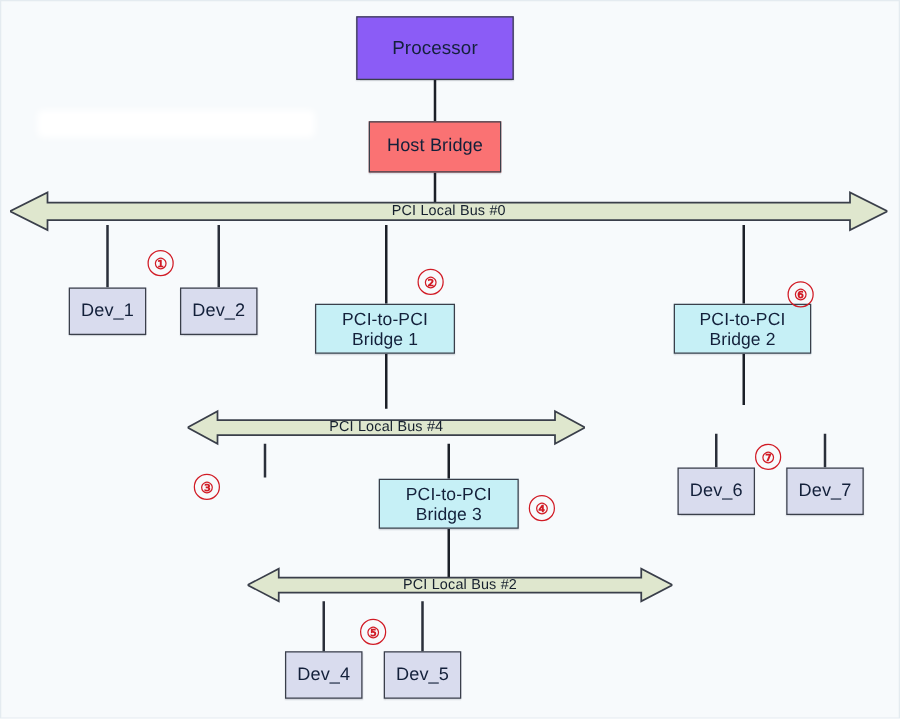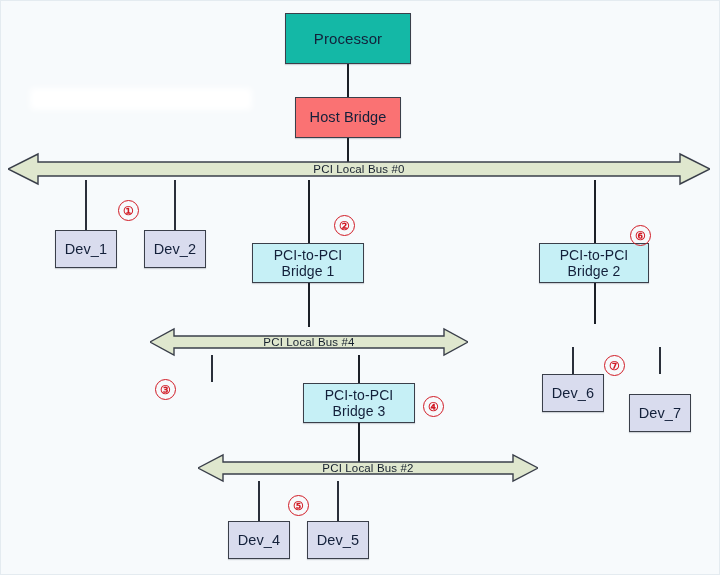--- a/index.html
+++ b/index.html
@@ -40,21 +40,21 @@
     align-items: center;
     justify-content: center;
     color: #13203a;
     text-align: center;
     line-height: 1.16;
     letter-spacing: .1px;
     box-shadow: 0 1px 1px rgba(20,30,50,.18);
   }
   .node .l1, .node .l2 { display: block; white-space: nowrap; }
 
-  .node.processor { background: #14b8a6; font-size: 15px; text-align: right; }
+  .node.processor { background: #8b5cf6; font-size: 15px; text-align: right; }
   .node.hostbridge { background: #fa7273; font-size: 14.5px; }
   .node.device    { background: #d9dcee; font-size: 14.5px; }
   .node.bridge    { background: #c6f0f6; font-size: 14px; }
 
   
   .wire {
     position: absolute;
     background: #1b1f27;
     width: 2px;
   }
@@ -182,21 +182,21 @@
   </div>
 
   <div class="node device" style="left:307px; top:521px; width:62px; height:38px;text-align:center;">
     <span class="l1">Dev_5</span>
   </div>
 
   <div class="node device" style="left:542px; top:374px; width:62px; height:38px;">
     <span class="l1">Dev_6</span>
   </div>
 
-  <div class="node device" style="left:629px; top:374px; width:62px; height:38px;margin-top:20px;">
+  <div class="node device" style="left:629px; top:374px; width:62px; height:38px;">
     <span class="l1">Dev_7</span>
   </div>
 
   <div class="marker" style="left:118px; top:200px;">
     <span>①</span>
   </div>
   <div class="marker" style="left:334px; top:215px;">
     <span>②</span>
   </div>
   <div class="marker" style="left:155px; top:379px;">

